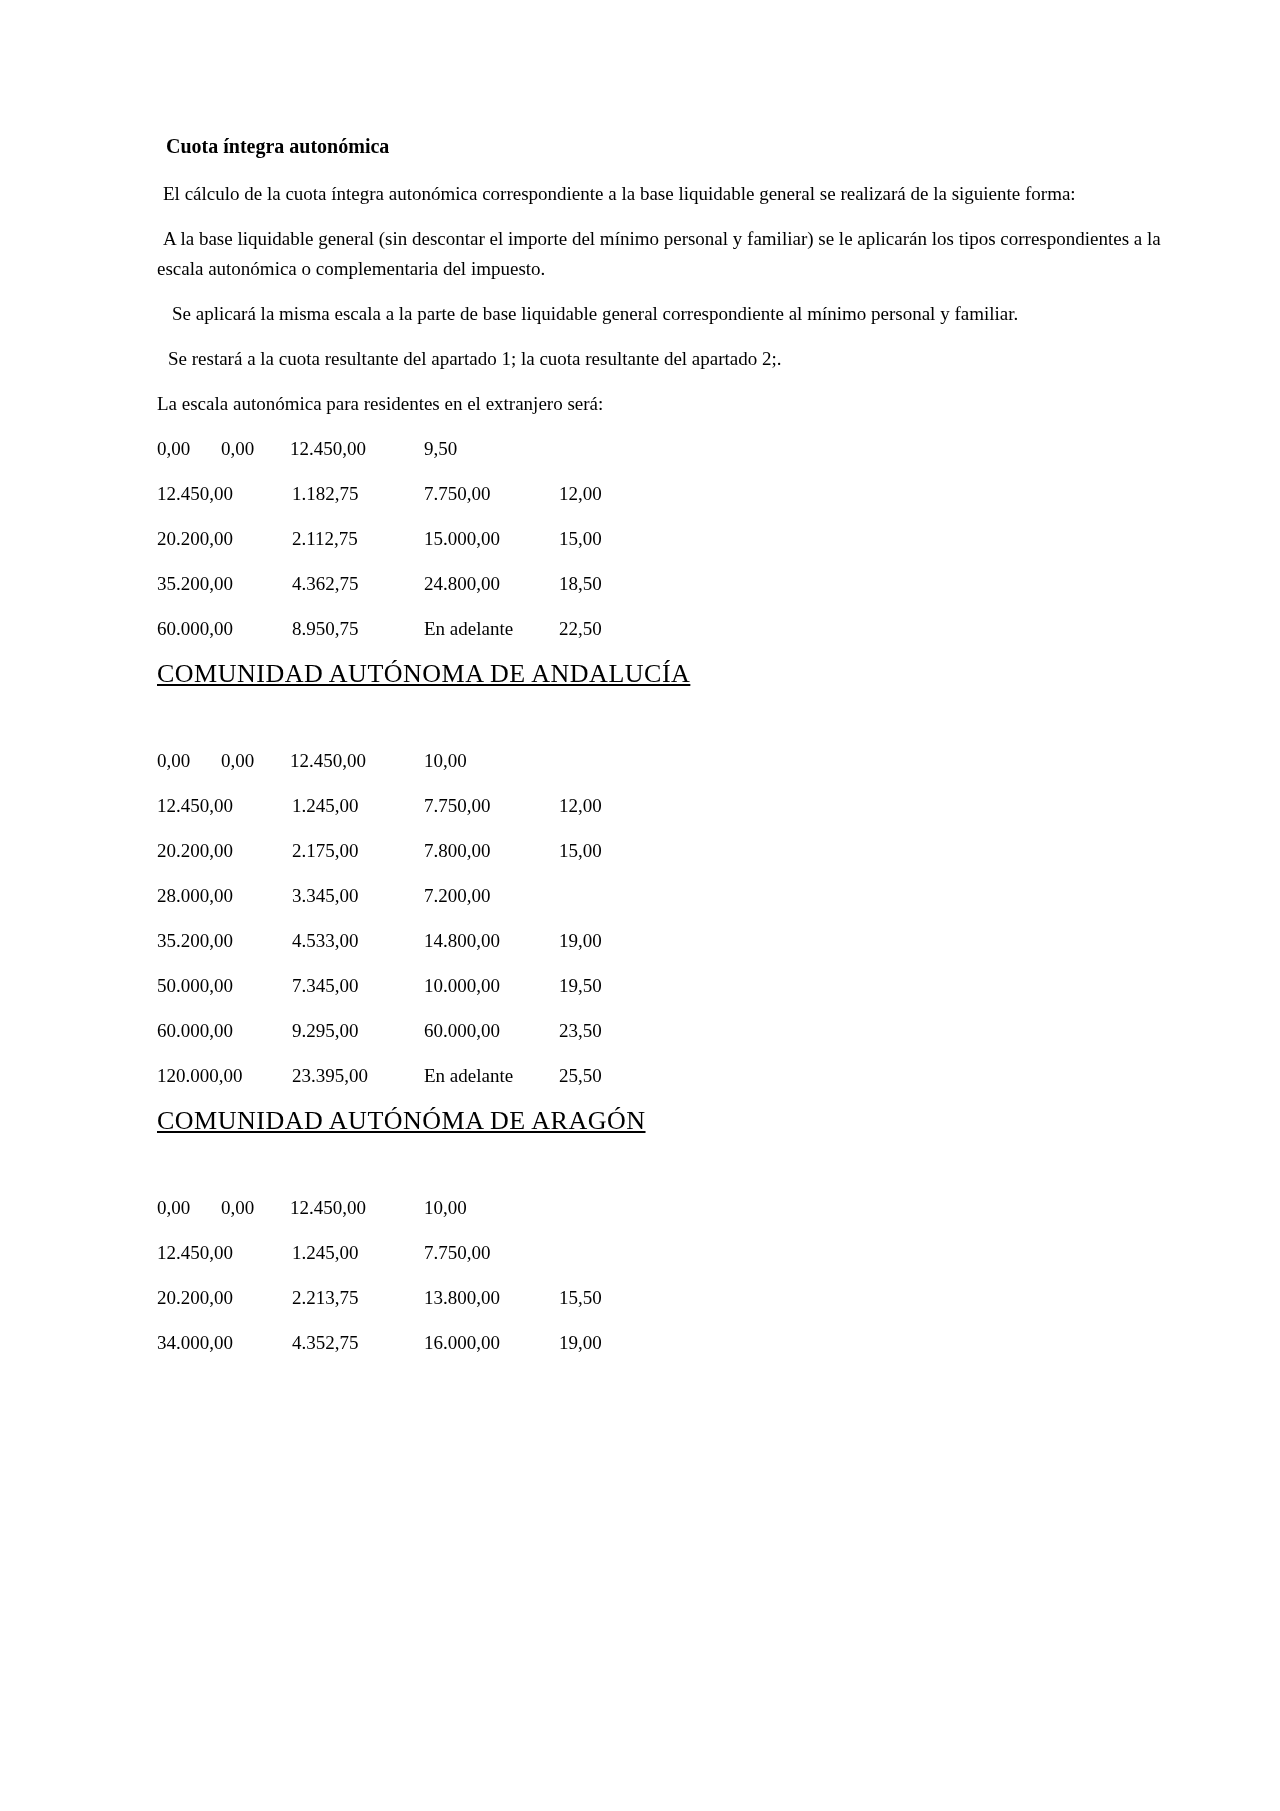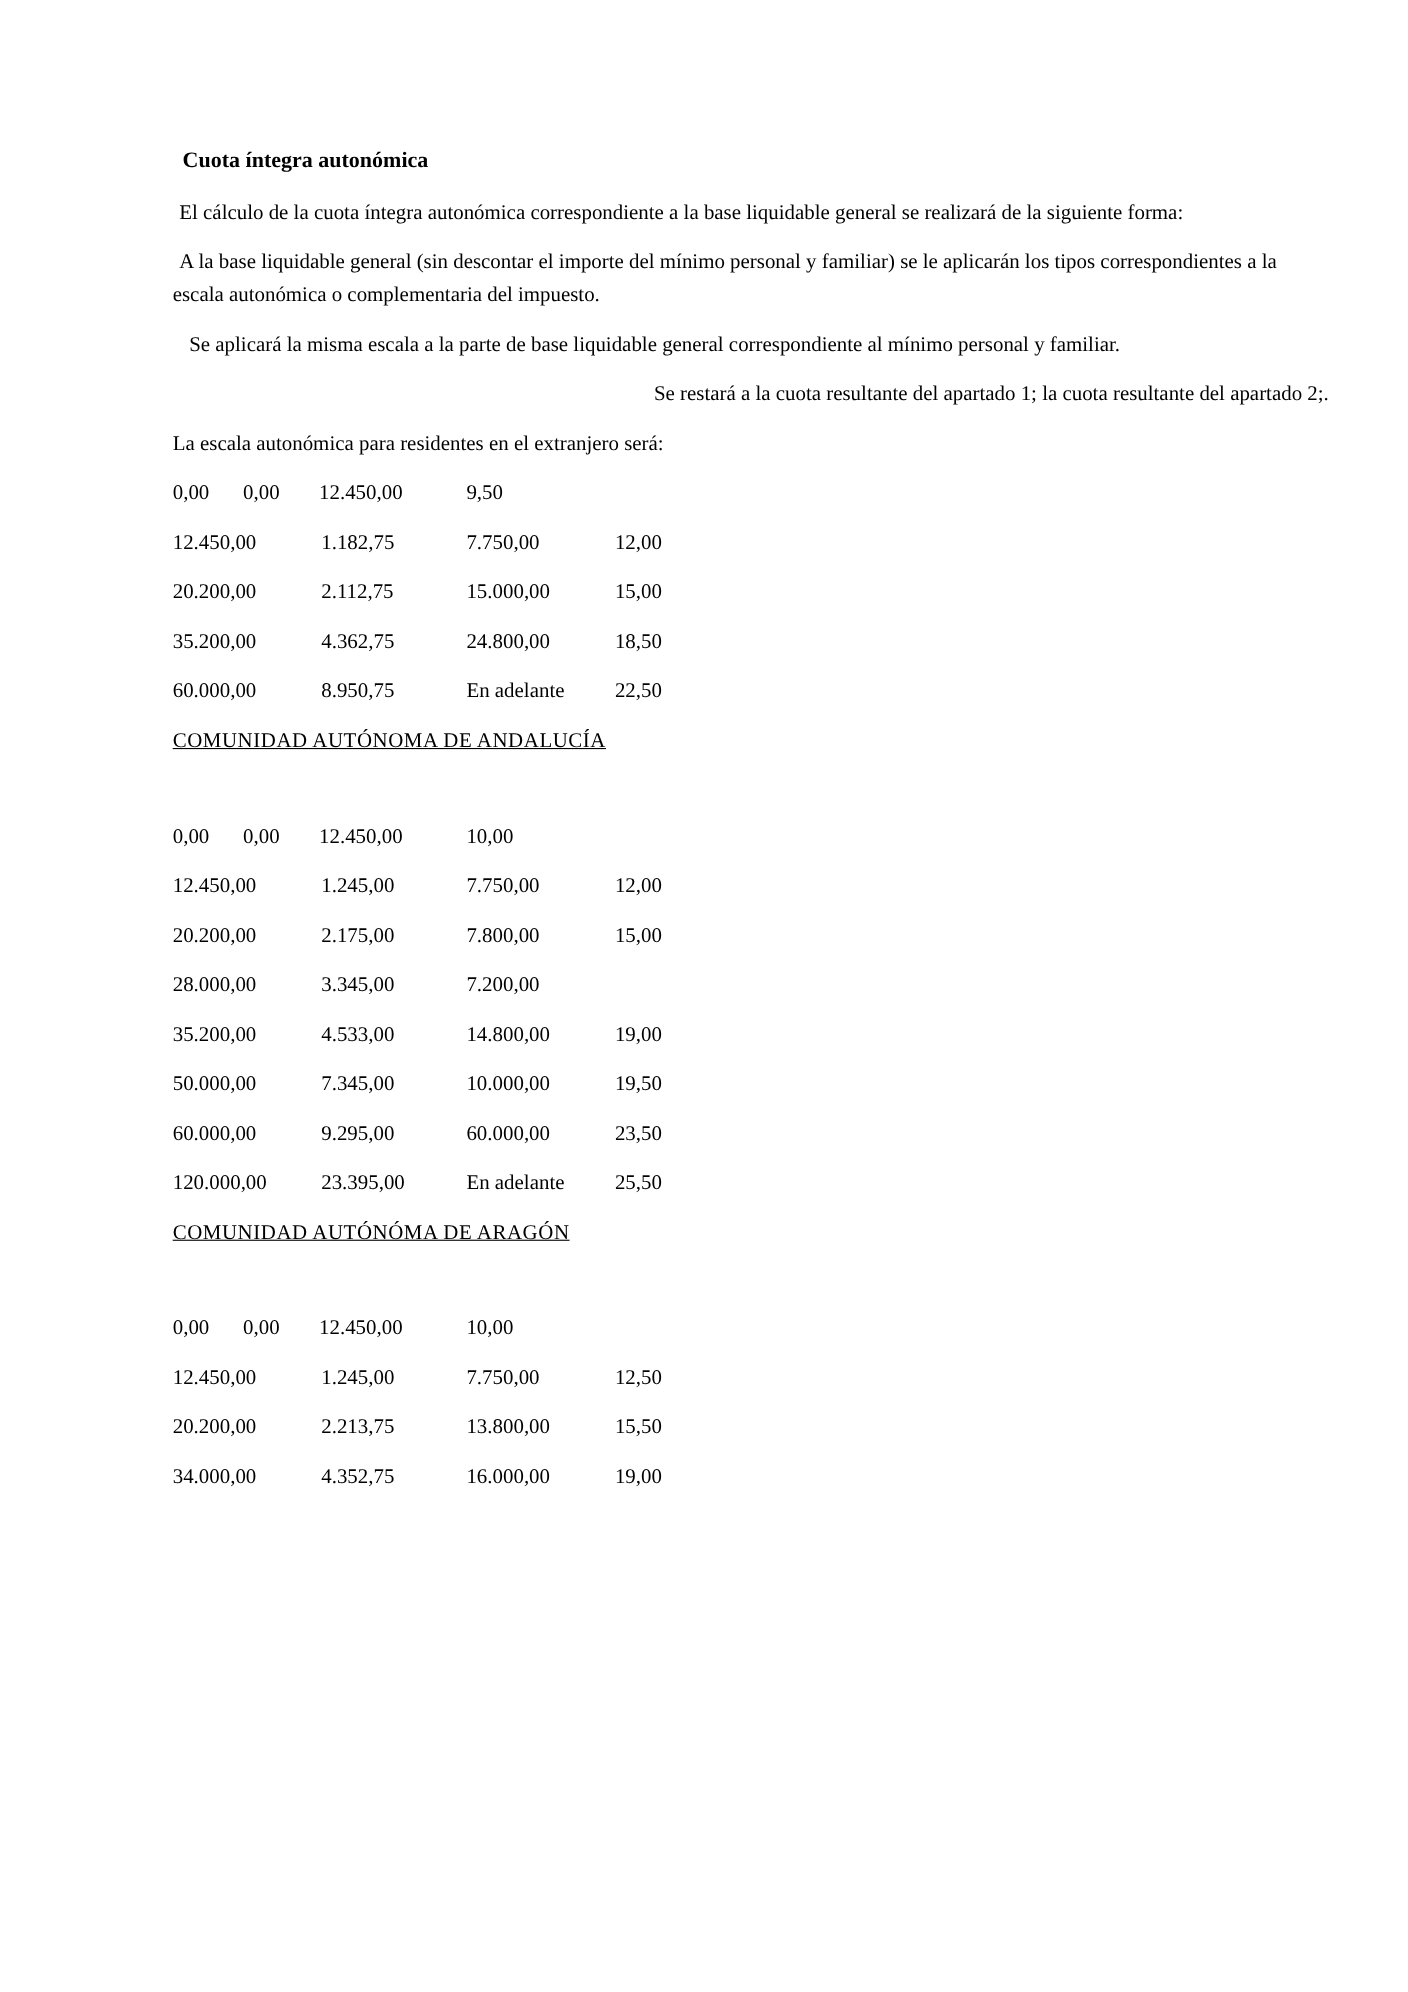--- a/index.html
+++ b/index.html
@@ -26,37 +26,37 @@
     text-indent: 9px;
   }
   p.doc-par {
     font-size: 19px;
     line-height: 30px;
     margin: 0 0 15px 0;
   }
   p.indent-1 { text-indent: 6px; margin-top: 18px; }
   p.indent-2 { text-indent: 6px; }
   p.indent-3 { text-indent: 15px; }
-  p.indent-4 { text-indent: 11px; text-align: right; }
+  p.indent-4 { text-indent: 11px; }
   p.indent-0 { text-indent: 0; }
   .num-table {
     margin: 0;
   }
   .num-table .table-row {
     display: grid;
     grid-template-columns: 135px 132px 135px 1fr;
     font-size: 19px;
     line-height: 29px;
     margin: 0 0 16px 0;
   }
   .num-table .table-row.first {
     grid-template-columns: 64px 69px 134px 1fr;
   }
   .section-heading {
-    font-size: 19px;
+    font-size: 26px;
     font-weight: normal;
     line-height: 29px;
     margin: 0 0 58px 0;
     text-decoration: underline;
     letter-spacing: 0.5px;
   }
 </style>
 </head>
 <body>
 
@@ -165,21 +165,20 @@
       <div class="table-row first">
         <span>0,00</span>
         <span>0,00</span>
         <span>12.450,00</span>
         <span>10,00</span>
       </div>
       <div class="table-row">
         <span>12.450,00</span>
         <span>1.245,00</span>
         <span>7.750,00</span>
-        <span>12,50</span>
       </div>
       <div class="table-row">
         <span>20.200,00</span>
         <span>2.213,75</span>
         <span>13.800,00</span>
         <span>15,50</span>
       </div>
       <div class="table-row">
         <span>34.000,00</span>
         <span>4.352,75</span>

